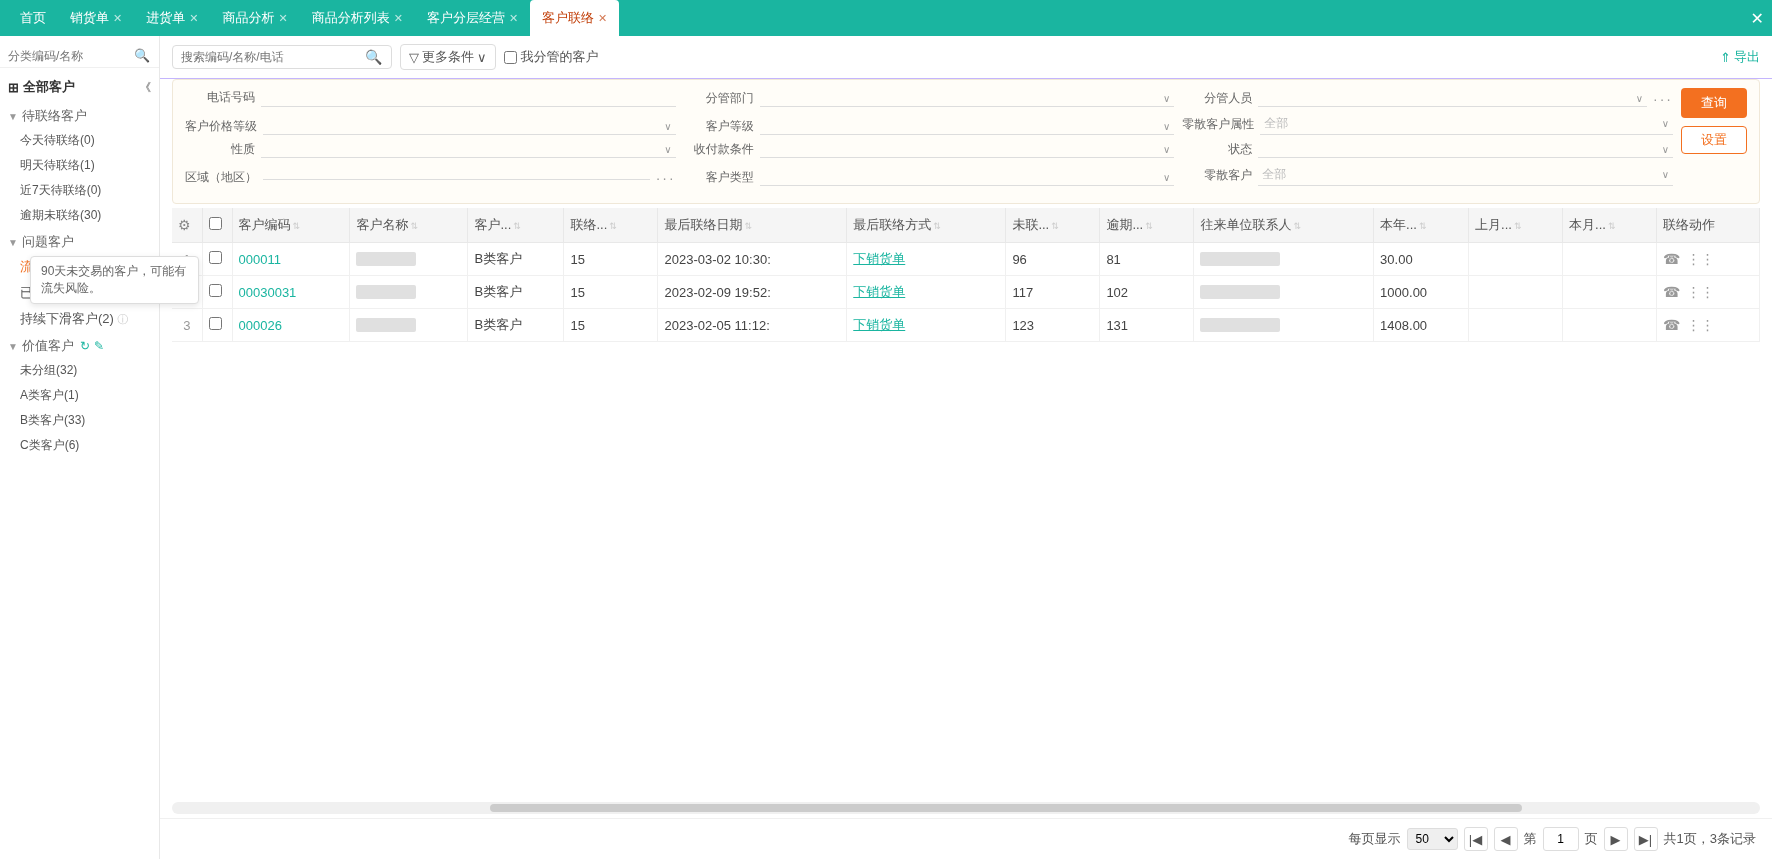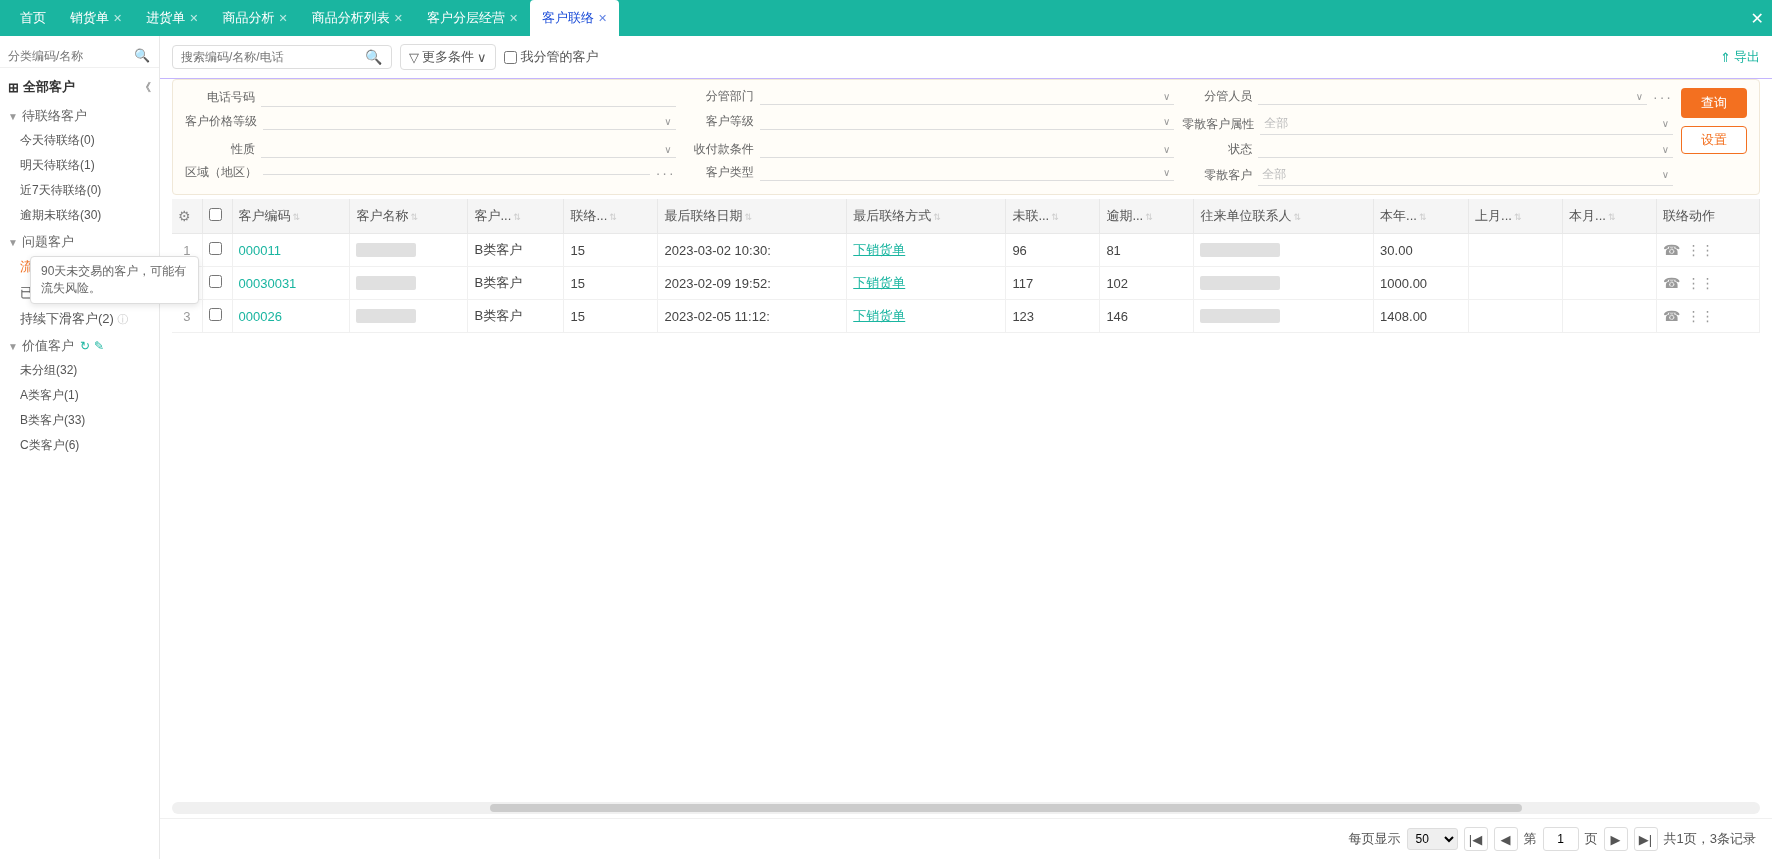--- a/index.html
+++ b/index.html
@@ -22,21 +22,21 @@
       display: flex;
       align-items: center;
       cursor: pointer;
       color: white;
       font-size: 13px;
       white-space: nowrap;
       gap: 4px;
     }
     .nav-tab.active {
       background: white;
-      color: #1d4ed8;
+      color: #c2410c;
       border-radius: 4px 4px 0 0;
     }
     .nav-tab .close-x { font-size: 11px; opacity: 0.7; }
     .nav-home { padding: 0 12px; color: white; font-size: 13px; }
     .top-nav-right { margin-left: auto; color: white; font-size: 16px; cursor: pointer; }
 
     
     .main-container {
       display: flex;
       height: calc(100vh - 36px);
@@ -154,25 +154,25 @@
     
     .filter-panel {
       border: 1px solid #f0e8d8;
       background: #fffdf8;
       margin: 0 12px 4px 12px;
       border-radius: 4px;
       padding: 8px 12px;
     }
     .filter-row {
       display: flex;
-      align-items: flex-start;
+      align-items: flex-end;
       margin-bottom: 6px;
       gap: 8px;
     }
-    .filter-row:last-child { margin-bottom: 0; }
+    .filter-row:last-child { margin-bottom: 9px; }
     .filter-field {
       display: flex;
       align-items: center;
       flex: 1;
       gap: 6px;
     }
     .filter-label {
       color: #666; font-size: 12px; white-space: nowrap; min-width: 70px; text-align: right;
     }
     .filter-input {
@@ -563,21 +563,21 @@
             <tr>
       <td class="row-num">3</td>
       <td><input type="checkbox" style=""></td>
       <td style="color:#1ab5a0; cursor:pointer;">000026</td>
       <td><span class="blurred" style="width:60px; height:14px;">&nbsp;&nbsp;&nbsp;&nbsp;&nbsp;&nbsp;&nbsp;&nbsp;&nbsp;&nbsp;</span></td>
       <td>B类客户</td>
       <td>15</td>
       <td>2023-02-05 11:12:</td>
       <td><span class="link-text">下销货单</span></td>
       <td>123</td>
-      <td>146</td>
+      <td>131</td>
       <td><span class="blurred" style="width:80px; height:14px;">&nbsp;&nbsp;&nbsp;&nbsp;&nbsp;&nbsp;&nbsp;&nbsp;&nbsp;&nbsp;&nbsp;&nbsp;&nbsp;</span></td>
       <td>1408.00</td>
       <td></td>
       <td></td>
       <td>
         <div class="action-icons">
           <span class="action-icon" title="联络">☎</span>
           <span class="action-icon" title="更多">⋮⋮</span>
         </div>
       </td>

